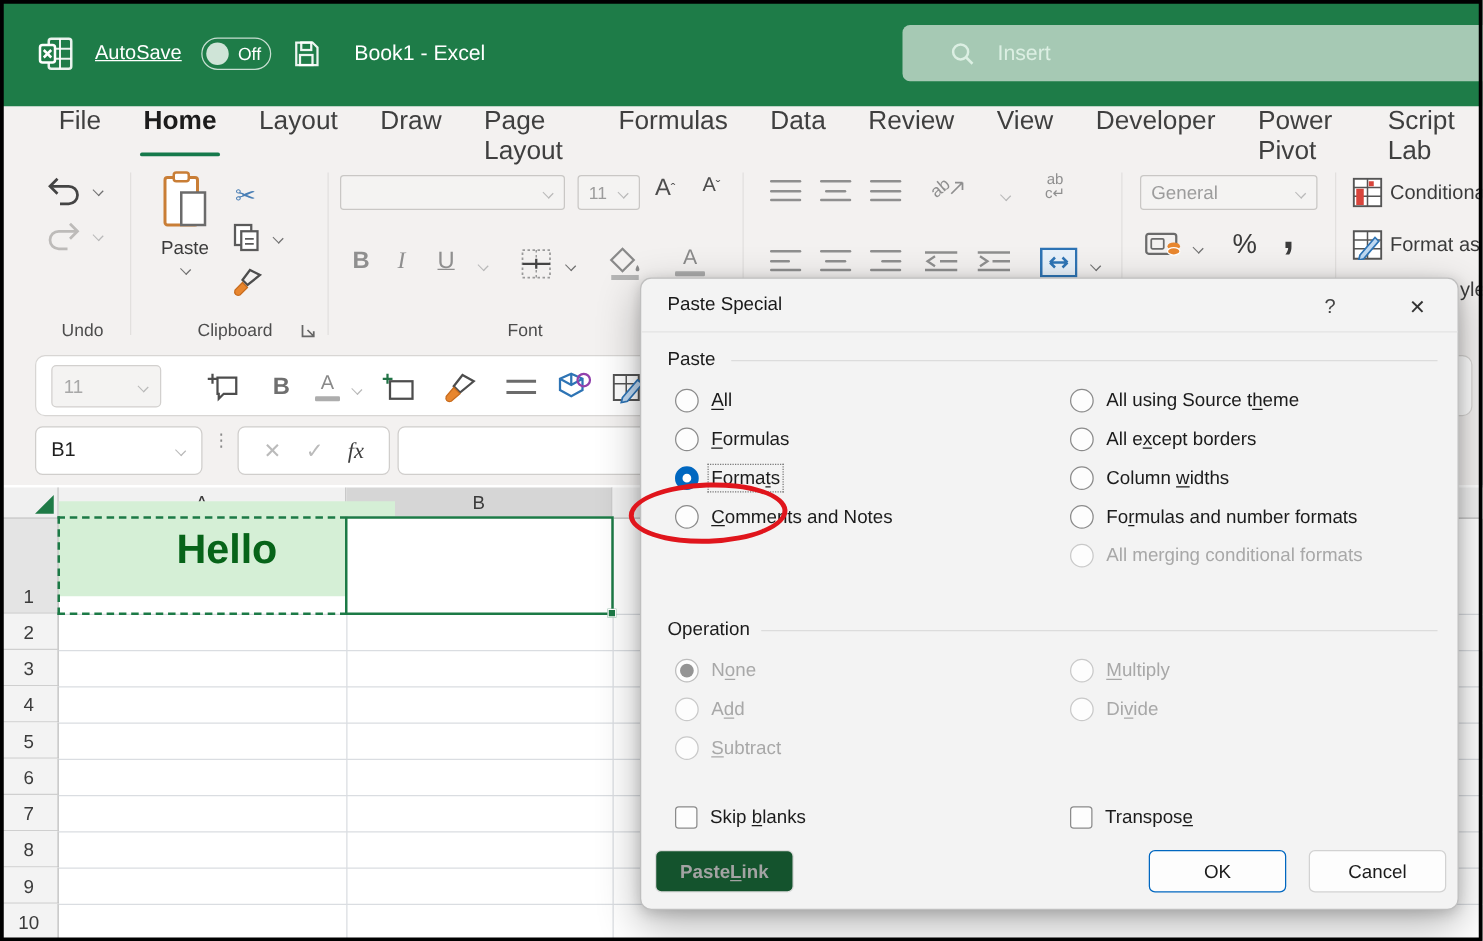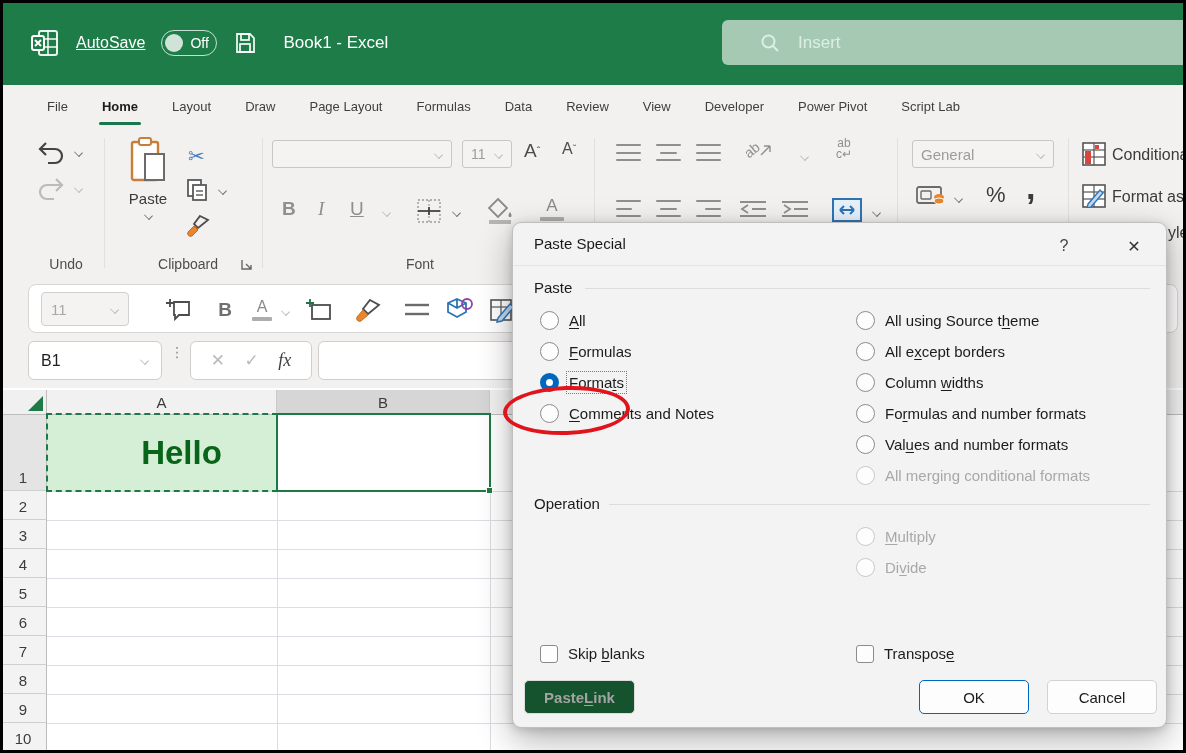--- a/index.html
+++ b/index.html
@@ -13,21 +13,21 @@
   .tb-text{color:#fff;font-size:16px;text-decoration:underline;}
   .wb-title{color:#fff;font-size:17px;margin-left:10px;}
   .toggle{width:56px;height:26px;border:1.5px solid rgba(255,255,255,.75);border-radius:14px;display:flex;align-items:center;padding:0 7px 0 3px;gap:7px;}
   .knob{width:18px;height:18px;border-radius:50%;background:#CFE4D7;}
   .toggle-label{color:#fff;font-size:14px;}
   .searchbox{position:absolute;left:722px;top:20px;width:470px;height:45px;background:#A6C9B4;border-radius:6px;display:flex;align-items:center;padding-left:38px;gap:18px;}
   .searchbox .ph{color:#DCEFE3;font-size:17px;}
 
   
   .tabrow{position:absolute;left:0;top:85px;width:100%;height:43px;display:flex;align-items:center;padding-left:30px;z-index:4;}
-  .tab{position:relative;height:100%;display:flex;align-items:center;padding:0 17px;font-size:13px;color:#3F3F3F;}
+  .tab{position:relative;height:100%;display:flex;align-items:flex-start;padding:0 17px;font-size:21px;color:#3F3F3F;}
   .tab.active{font-weight:bold;color:#1c1c1c;}
   .tab.active::after{content:"";position:absolute;left:14px;right:14px;bottom:3px;height:3.5px;background:#15794B;border-radius:2px;}
 
   
   .ribbon{position:absolute;left:0;top:128px;width:100%;height:153px;z-index:3;}
   .rsep{position:absolute;top:10px;height:130px;width:1px;background:#E2E0DE;}
   .grouplabel{position:absolute;top:128px;font-size:14px;color:#4d4d4d;text-align:center;}
   .chev{display:inline-block;width:9px;height:9px;position:relative;}
   .chev::before{content:"";position:absolute;left:1px;top:1px;width:6px;height:6px;border-right:1.6px solid #707070;border-bottom:1.6px solid #707070;transform:rotate(45deg) scaleY(.8);}
   .chev.lt::before{border-color:#b9b9b9;}
@@ -59,21 +59,21 @@
 
   
   .sheet{position:absolute;left:0;top:388px;width:100%;height:365px;background:#fff;z-index:2;}
   .corner{position:absolute;left:0;top:2px;width:47px;height:25px;background:#F0F0F0;border-right:1px solid #BDBDBD;border-bottom:1px solid #BDBDBD;}
   .corner .tri{position:absolute;right:3px;bottom:3px;width:0;height:0;border-bottom:15px solid #1E7A46;border-left:15px solid transparent;}
   .colhead{position:absolute;top:2px;height:25px;background:#F1F1F1;border-right:1px solid #C9C9C9;border-bottom:1px solid #BDBDBD;display:flex;align-items:center;justify-content:center;font-size:15px;color:#3C3C3C;}
   .colhead.sel{background:#D6D6D6;}
   .rowhead{position:absolute;left:0;width:47px;background:#F3F3F3;border-right:1px solid #BDBDBD;border-bottom:1px solid #CFCFCF;display:flex;align-items:flex-end;justify-content:center;font-size:15px;color:#3C3C3C;padding-bottom:4px;}
   .rowhead.sel{background:#E4E4E4;}
   .gl{position:absolute;background:#DADDE1;}
-  .cellA1{position:absolute;left:47px;top:27px;width:269px;height:76px;display:flex;align-items:center;justify-content:center;font-weight:bold;font-size:33px;}
+  .cellA1{position:absolute;left:47px;top:13px;width:269px;height:76px;display:flex;align-items:center;justify-content:center;font-weight:bold;font-size:33px;}
   .ants{position:absolute;left:46px;top:25px;width:232px;height:79px;border:2.5px dashed #1C7A46;z-index:3;}
   .selB1{position:absolute;left:276px;top:25px;width:215px;height:79px;border:2px solid #1C7A46;background:#fff;z-index:3;}
   .handle{position:absolute;right:-4px;bottom:-4px;width:7px;height:7px;background:#1C7A46;border:1.5px solid #fff;}
 
   
   .dialog{position:absolute;left:512px;top:222px;width:655px;height:506px;background:#F3F3F3;border:1px solid #BFBFBF;border-radius:9px;box-shadow:0 12px 34px rgba(0,0,0,.30),0 2px 10px rgba(0,0,0,.16);z-index:30;}
   .dlg-title{position:absolute;left:21px;top:12px;font-size:15px;color:#191919;}
   .dlg-help{position:absolute;left:536px;top:10px;width:30px;height:26px;font-size:16px;color:#444;display:flex;align-items:center;justify-content:center;}
   .dlg-close{position:absolute;left:604px;top:9px;width:34px;height:28px;font-size:16px;color:#333;display:flex;align-items:center;justify-content:center;}
   .dlg-divider{position:absolute;left:0;top:42px;width:100%;height:1px;background:#E4E4E4;}
@@ -544,32 +544,42 @@
           <span class="olabel">All e<u>x</u>cept borders</span>
         </div>
         <div class="opt">
           <span class="radio"></span>
           <span class="olabel">Column <u>w</u>idths</span>
         </div>
         <div class="opt">
           <span class="radio"></span>
           <span class="olabel">Fo<u>r</u>mulas and number formats</span>
         </div>
-        <div class="opt">
-          <span class="radio"></span>
-          <span class="olabel">Val<u>u</u>es and number formats</span>
-        </div>
         <div class="opt dis">
           <span class="radio dis"></span>
           <span class="olabel">All merging conditional formats</span>
         </div>
       </div>
 
     <div class="sect-label" style="left:21px;top:272px">Operation</div>
     <div class="sect-rule" style="left:96px;top:281px"></div>
+    <div class="optcol" style="left:27px;top:298px" id="op-left">
+        <div class="opt dis">
+          <span class="radio dissel"></span>
+          <span class="olabel">N<u>o</u>ne</span>
+        </div>
+        <div class="opt dis">
+          <span class="radio dis"></span>
+          <span class="olabel">A<u>d</u>d</span>
+        </div>
+        <div class="opt dis">
+          <span class="radio dis"></span>
+          <span class="olabel"><u>S</u>ubtract</span>
+        </div>
+      </div>
     <div class="optcol" style="left:343px;top:298px" id="op-right">
         <div class="opt dis">
           <span class="radio dis"></span>
           <span class="olabel"><u>M</u>ultiply</span>
         </div>
         <div class="opt dis">
           <span class="radio dis"></span>
           <span class="olabel">Di<u>v</u>ide</span>
         </div>
       </div>

